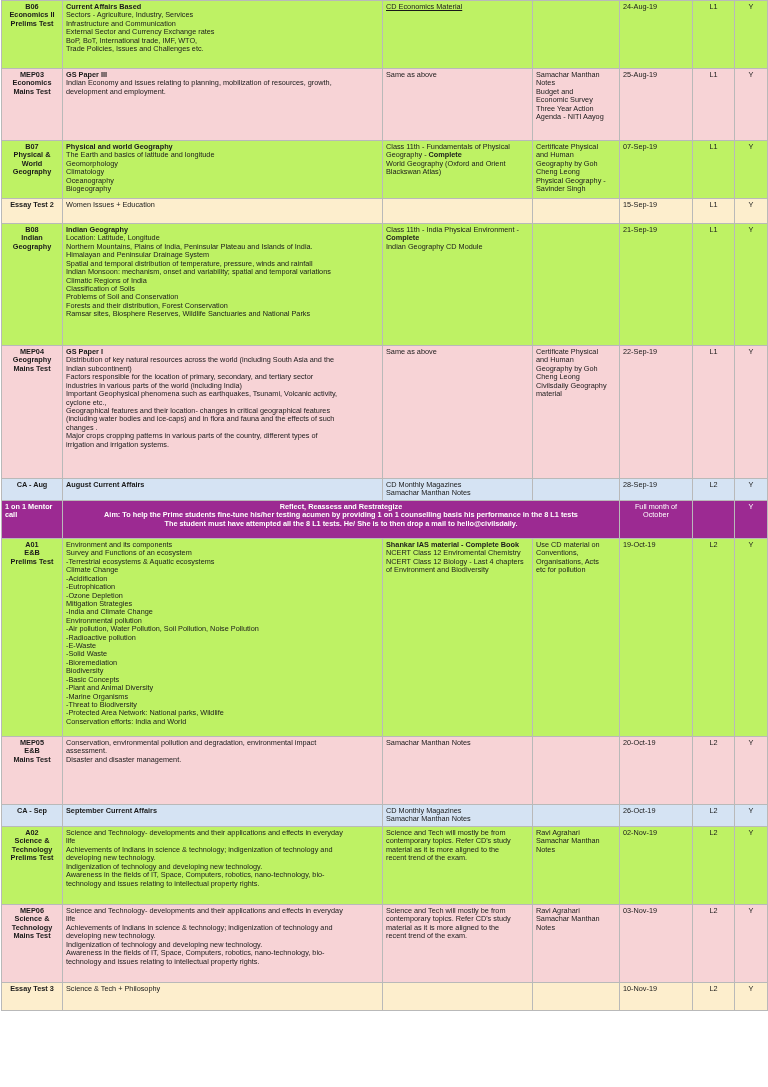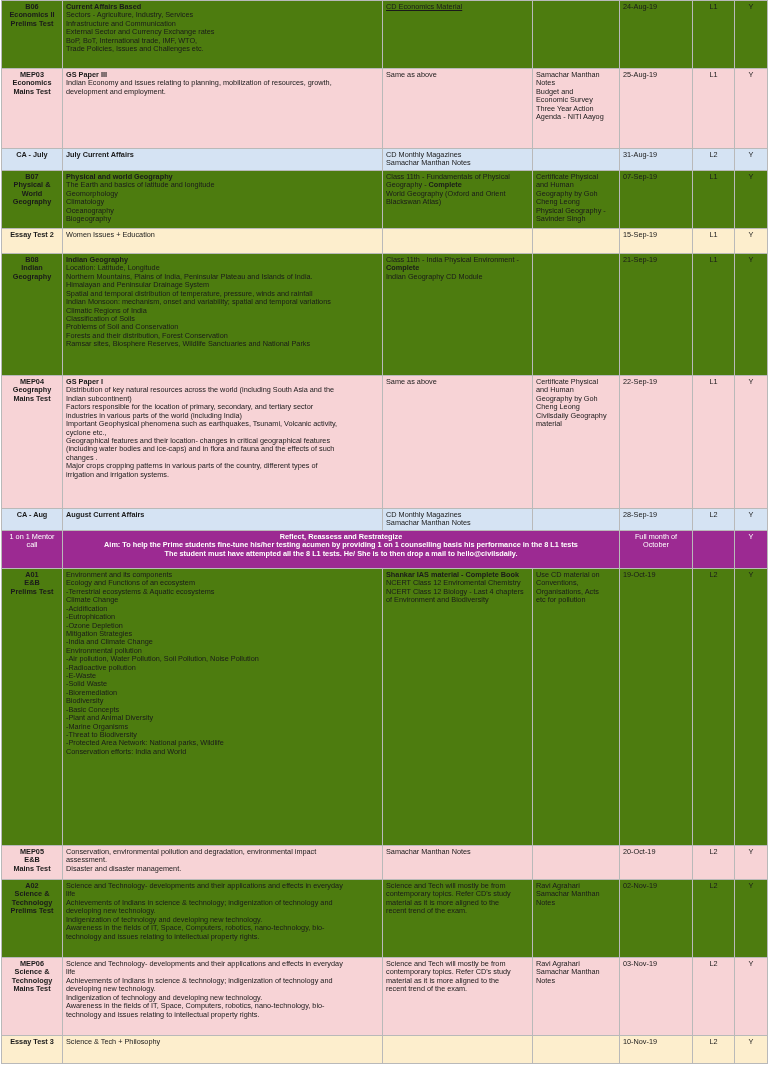--- a/index.html
+++ b/index.html
@@ -59,21 +59,21 @@
     vertical-align: middle;
     font-size: 7.4px;
   }
   .flag-cell {
     text-align: center;
     vertical-align: middle;
     font-size: 7.4px;
   }
 
   
-  .r-green  td { background: #4d7c0f; }
+  .r-green  td { background: #bef264; }
   .r-pink   td { background: #f7d3d6; }
   .r-blue   td { background: #d5e3f3; }
   .r-cream  td { background: #fdeecd; }
   .r-purple td {
     background: #9c2a92;
     color: #ffffff;
     border-color: #8a2481;
   }
 
   
@@ -92,23 +92,23 @@
     vertical-align: middle;
     font-weight: bold;
     font-size: 7.3px;
     line-height: 1.45;
     padding: 3px 4px;
   }
   .mentor-banner .t1 { display: block; }
   .mentor-banner .t2 { display: block; }
   .mentor-banner .t3 { display: block; }
   .mentor-code {
-    text-align: center;
+    text-align: left;
     vertical-align: middle;
-    font-weight: normal;
+    font-weight: bold;
     font-size: 7.4px;
     line-height: 1.28;
   }
   .mentor-date {
     text-align: center;
     vertical-align: top;
     font-size: 7.3px;
     line-height: 1.3;
     padding-top: 4px;
   }
@@ -144,21 +144,21 @@
         <td class="mat-cell">
           <span class="line ul">CD Economics Material</span>
         </td>
         <td class="extra-cell"></td>
         <td class="date-cell">
           <span class="line">24-Aug-19</span>
         </td>
         <td class="level-cell">L1</td>
         <td class="flag-cell">Y</td>
       </tr>
-      <tr class="r-pink" style="height: 80px;">
+      <tr class="r-pink" style="height: 72px;">
         <td class="code-cell">
           <span class="line">MEP03</span>
           <span class="line">Economics</span>
           <span class="line">Mains Test</span>
         </td>
         <td class="topic-cell">
           <span class="line hdr">GS Paper III</span>
           <span class="line">Indian Economy and issues relating to planning, mobilization of resources, growth,</span>
           <span class="line">development and employment.</span>
         </td>
@@ -170,38 +170,20 @@
           <span class="line">Notes</span>
           <span class="line">Budget and</span>
           <span class="line">Economic Survey</span>
           <span class="line">Three Year Action</span>
           <span class="line">Agenda - NITI Aayog</span>
         </td>
         <td class="date-cell">
           <span class="line">25-Aug-19</span>
         </td>
         <td class="level-cell">L1</td>
-        <td class="flag-cell">Y</td>
-      </tr>
-      <tr class="r-blue compact" style="height: 22px;">
-        <td class="code-cell">
-          <span class="line">CA - July</span>
-        </td>
-        <td class="topic-cell">
-          <span class="line hdr">July Current Affairs</span>
-        </td>
-        <td class="mat-cell">
-          <span class="line">CD Monthly Magazines</span>
-          <span class="line">Samachar Manthan Notes</span>
-        </td>
-        <td class="extra-cell"></td>
-        <td class="date-cell">
-          <span class="line">31-Aug-19</span>
-        </td>
-        <td class="level-cell">L2</td>
         <td class="flag-cell">Y</td>
       </tr>
       <tr class="r-green" style="height: 58px; margin-top: 20px;">
         <td class="code-cell">
           <span class="line">B07</span>
           <span class="line">Physical &amp;</span>
           <span class="line">World</span>
           <span class="line">Geography</span>
         </td>
         <td class="topic-cell">
@@ -343,29 +325,29 @@
           <span class="t2">Aim: To help the Prime students fine-tune his/her testing acumen by providing 1 on 1 counselling basis his performance in the 8 L1 tests</span>
           <span class="t3">The student must have attempted all the 8 L1 tests. He/ She is to then drop a mail to hello@civilsdaily.</span>
         </td>
         <td class="mentor-date">
           <span class="line">Full month of</span>
           <span class="line">October</span>
         </td>
         <td class="level-cell"></td>
         <td class="flag-cell">Y</td>
       </tr>
-      <tr class="r-green" style="height: 277px;">
+      <tr class="r-green" style="height: 198px;">
         <td class="code-cell">
           <span class="line">A01</span>
           <span class="line">E&amp;B</span>
           <span class="line">Prelims Test</span>
         </td>
         <td class="topic-cell">
           <span class="line">Environment and its components</span>
-          <span class="line">Ecology and Functions of an ecosystem</span>
+          <span class="line">Survey and Functions of an ecosystem</span>
           <span class="line">-Terrestrial ecosystems &amp; Aquatic ecosystems</span>
           <span class="line">Climate Change</span>
           <span class="line">-Acidification</span>
           <span class="line">-Eutrophication</span>
           <span class="line">-Ozone Depletion</span>
           <span class="line">Mitigation Strategies</span>
           <span class="line">-India and Climate Change</span>
           <span class="line">Environmental pollution</span>
           <span class="line">-Air pollution, Water Pollution, Soil Pollution, Noise Pollution</span>
           <span class="line">-Radioactive pollution</span>
@@ -391,37 +373,55 @@
           <span class="line">Conventions,</span>
           <span class="line">Organisations, Acts</span>
           <span class="line">etc for pollution</span>
         </td>
         <td class="date-cell">
           <span class="line">19-Oct-19</span>
         </td>
         <td class="level-cell">L2</td>
         <td class="flag-cell">Y</td>
       </tr>
-      <tr class="r-pink" style="height: 34px; margin-top: 16px;">
+      <tr class="r-pink" style="height: 68px; margin-top: 16px;">
         <td class="code-cell">
           <span class="line">MEP05</span>
           <span class="line">E&amp;B</span>
           <span class="line">Mains Test</span>
         </td>
         <td class="topic-cell">
           <span class="line">Conservation, environmental pollution and degradation, environmental impact</span>
           <span class="line">assessment.</span>
           <span class="line">Disaster and disaster management.</span>
         </td>
         <td class="mat-cell">
           <span class="line">Samachar  Manthan Notes</span>
         </td>
         <td class="extra-cell"></td>
         <td class="date-cell">
           <span class="line">20-Oct-19</span>
+        </td>
+        <td class="level-cell">L2</td>
+        <td class="flag-cell">Y</td>
+      </tr>
+      <tr class="r-blue compact" style="height: 22px;">
+        <td class="code-cell">
+          <span class="line">CA - Sep</span>
+        </td>
+        <td class="topic-cell">
+          <span class="line hdr">September Current Affairs</span>
+        </td>
+        <td class="mat-cell">
+          <span class="line">CD Monthly Magazines</span>
+          <span class="line">Samachar Manthan Notes</span>
+        </td>
+        <td class="extra-cell"></td>
+        <td class="date-cell">
+          <span class="line">26-Oct-19</span>
         </td>
         <td class="level-cell">L2</td>
         <td class="flag-cell">Y</td>
       </tr>
       <tr class="r-green" style="height: 78px;">
         <td class="code-cell">
           <span class="line">A02</span>
           <span class="line">Science &amp;</span>
           <span class="line">Technology</span>
           <span class="line">Prelims Test</span>

